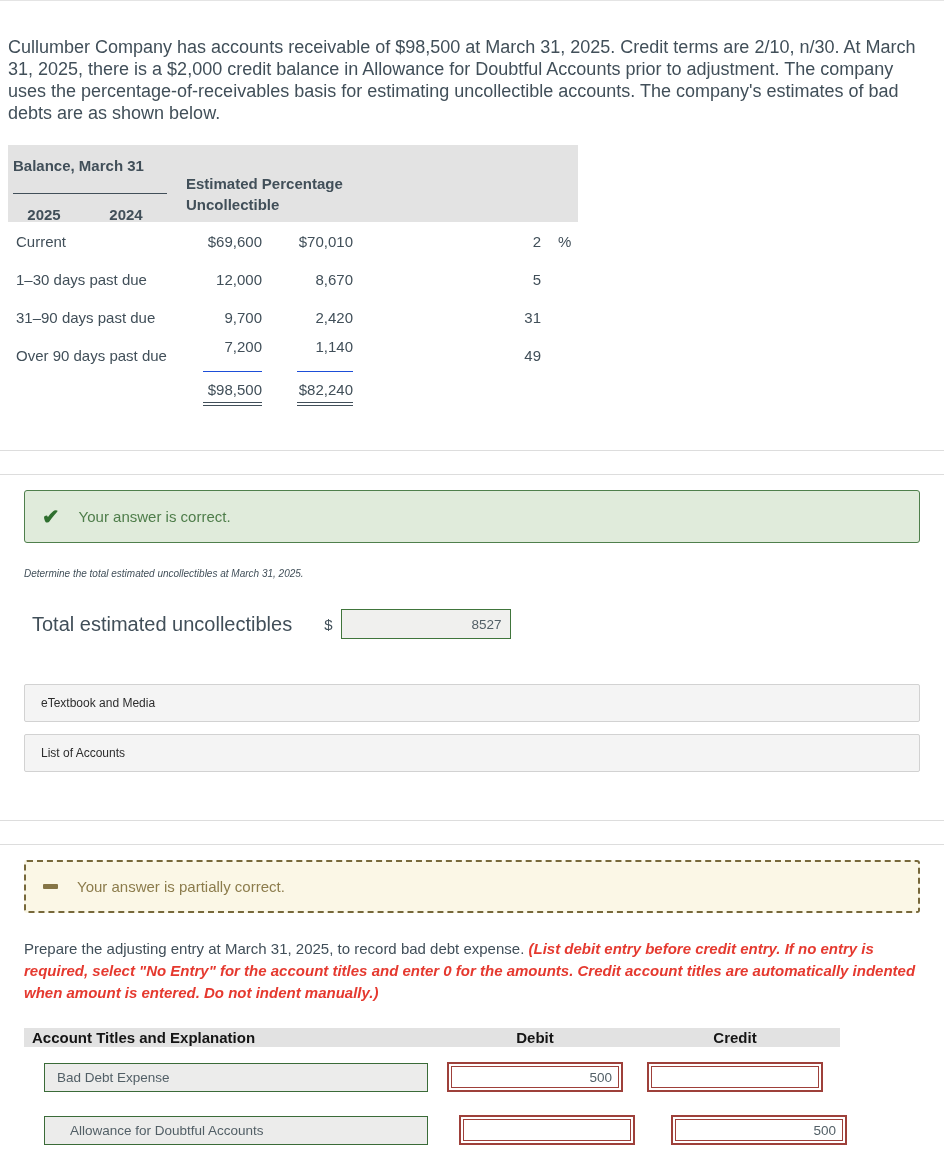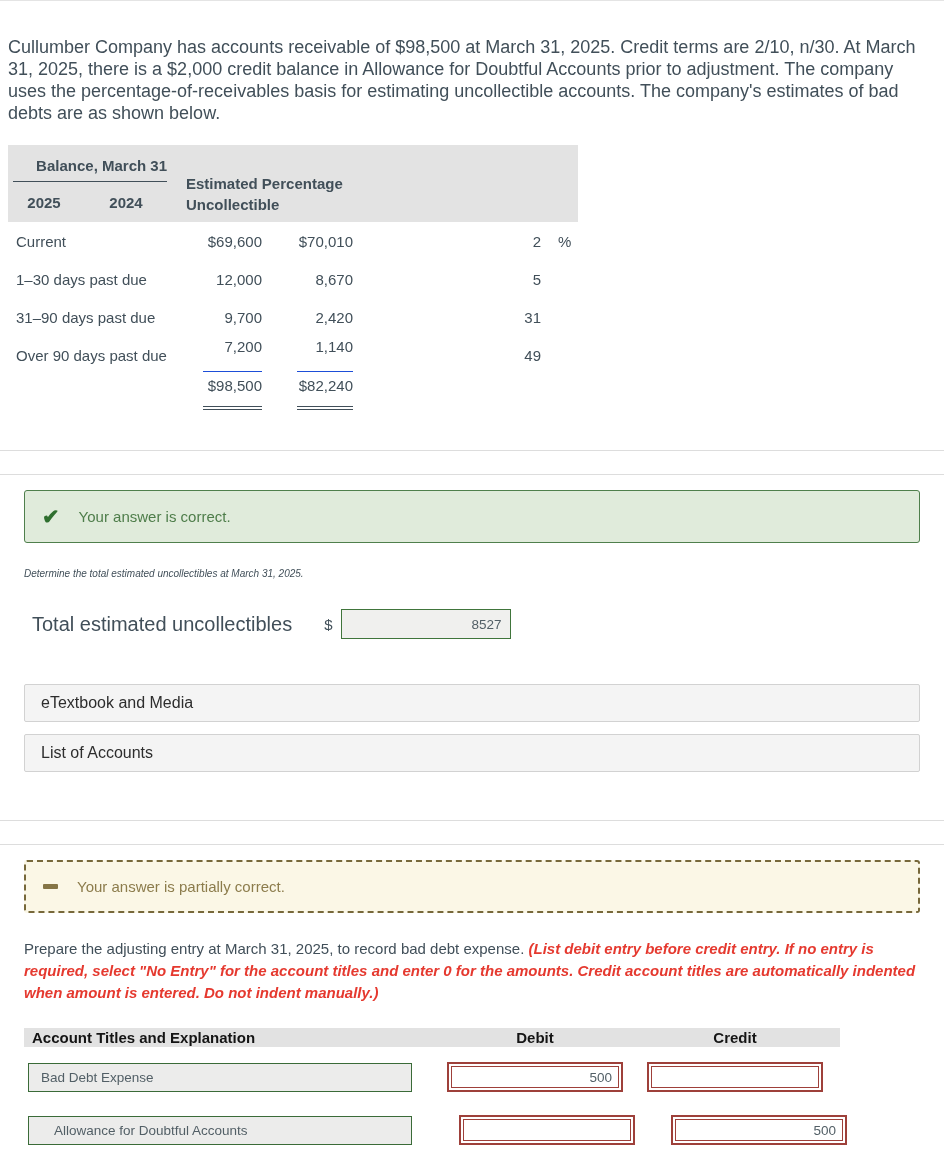--- a/index.html
+++ b/index.html
@@ -14,34 +14,34 @@
   }
 
   
   .problem-text { margin: 35px 16px 0 8px; font-size: 18px; line-height: 22px; }
 
   
   .aging { margin: 21px 0 0 8px; width: 570px; font-size: 15px; }
   .aging-head { display: flex; background: #e3e3e3; padding-top: 12px; height: 77px; }
   .ah-col1 { width: 192px; display: flex; align-items: flex-end; justify-content: center; padding-bottom: 11px; font-weight: 700; }
   .ah-balance { width: 164px; }
-  .ah-balance-title { font-weight: 700; text-align: right; margin: 0 5px; padding-bottom: 7px; border-bottom: 1px solid #414f59; }
+  .ah-balance-title { font-weight: 700; text-align: left; margin: 0 5px; padding-bottom: 19px; border-bottom: 1px solid #414f59; }
   .ah-years { display: flex; margin-top: 12px; font-weight: 700; }
   .ah-y1 { width: 72px; text-align: center; }
   .ah-y2 { width: 92px; text-align: center; }
   .ah-pct { width: 214px; font-weight: 700; display: flex; align-items: center; justify-content: center; text-align: left; padding: 8px 14px 0; line-height: 21px; }
   .aging-row { display: flex; align-items: center; height: 38px; }
   .ar-label { width: 192px; padding-left: 8px; }
   .ar-v1 { width: 72px; display: flex; justify-content: flex-end; }
   .ar-v1 .num { width: 59px; margin-right: 10px; }
   .ar-v2 { width: 92px; display: flex; justify-content: flex-end; }
   .ar-v2 .num { width: 56px; margin-right: 11px; }
   .num { text-align: right; display: inline-block; }
   .u1 { border-bottom: 1px solid #1d4ed8; padding-bottom: 16px; }
-  .u2 { border-bottom: 4px double #414f59; padding-bottom: 12px; text-align: right; }
+  .u2 { border-bottom: 4px double #414f59; padding-bottom: 4px; text-align: right; }
   .ar-pct { width: 186px; text-align: right; padding-right: 9px; }
   .ar-sym { width: 28px; padding-left: 8px; }
 
   
   .divider { margin-top: 38px; height: 25px; border-top: 1px solid #dddddd; border-bottom: 1px solid #dddddd; }
   .divider.d2 { margin-top: 48px; }
 
   
   .banner { margin: 15px 24px 0; height: 53px; display: flex; align-items: center; padding-left: 17px; border-radius: 3px; }
   .banner.success { background: #e0ebdb; border: 1px solid #4f7f4c; }
@@ -61,41 +61,41 @@
     border: 1px solid #40753b; background: #f0f0ee;
     text-align: right; padding-right: 9px;
     font-size: 13.5px; color: #525f66; font-family: inherit;
   }
 
   
   .bar-btn {
     display: flex; align-items: center;
     margin: 12px 24px 0; width: 896px; height: 38px;
     background: #f4f4f4; border: 1px solid #d2d2d2; border-radius: 2px;
-    padding-left: 16px; font-size: 16px; color: #2d2d2d;
+    padding-left: 16px; font-size: 12px; color: #2d2d2d;
     font-family: inherit; text-align: left; cursor: pointer;
   }
   .bar-btn.first { margin-top: 45px; }
 
   
   .prompt2 { margin: 25px 24px 0; font-size: 15px; line-height: 22px; }
   .emph { color: #e5392f; font-weight: 700; font-style: italic; }
 
   .journal { margin: 24px 0 0 24px; width: 816px; }
   .j-head {
     display: grid; grid-template-columns: 416px 190px 210px;
     background: #e2e2e2; height: 19px; align-items: center;
     font-weight: 700; color: #141414; font-size: 15px;
   }
   .jh-account { padding-left: 8px; }
   .jh-debit, .jh-credit { text-align: center; }
   .j-row { display: grid; grid-template-columns: 416px 190px 210px; margin-top: 15px; align-items: center; }
   .j-row.second { margin-top: 23px; gap: 12px; }
   .acct-select {
-    margin-left: 4px; width: 384px; height: 29px;
+    margin-left: 20px; width: 384px; height: 29px;
     border: 1px solid #3a6b38; background: #ececeb;
     display: flex; align-items: center; padding-left: 12px;
     font-size: 13.5px; color: #525f66; cursor: pointer;
   }
   .acct-select.indent { padding-left: 25px; }
   .amt-box { width: 176px; height: 30px; border: 2px solid #9e403a; padding: 2px; margin: 0 auto; background: #fff; }
   .amt-box input {
     display: block; width: 100%; height: 100%;
     border: 1px solid #9e403a; background: #fff;
     text-align: right; padding-right: 6px;

